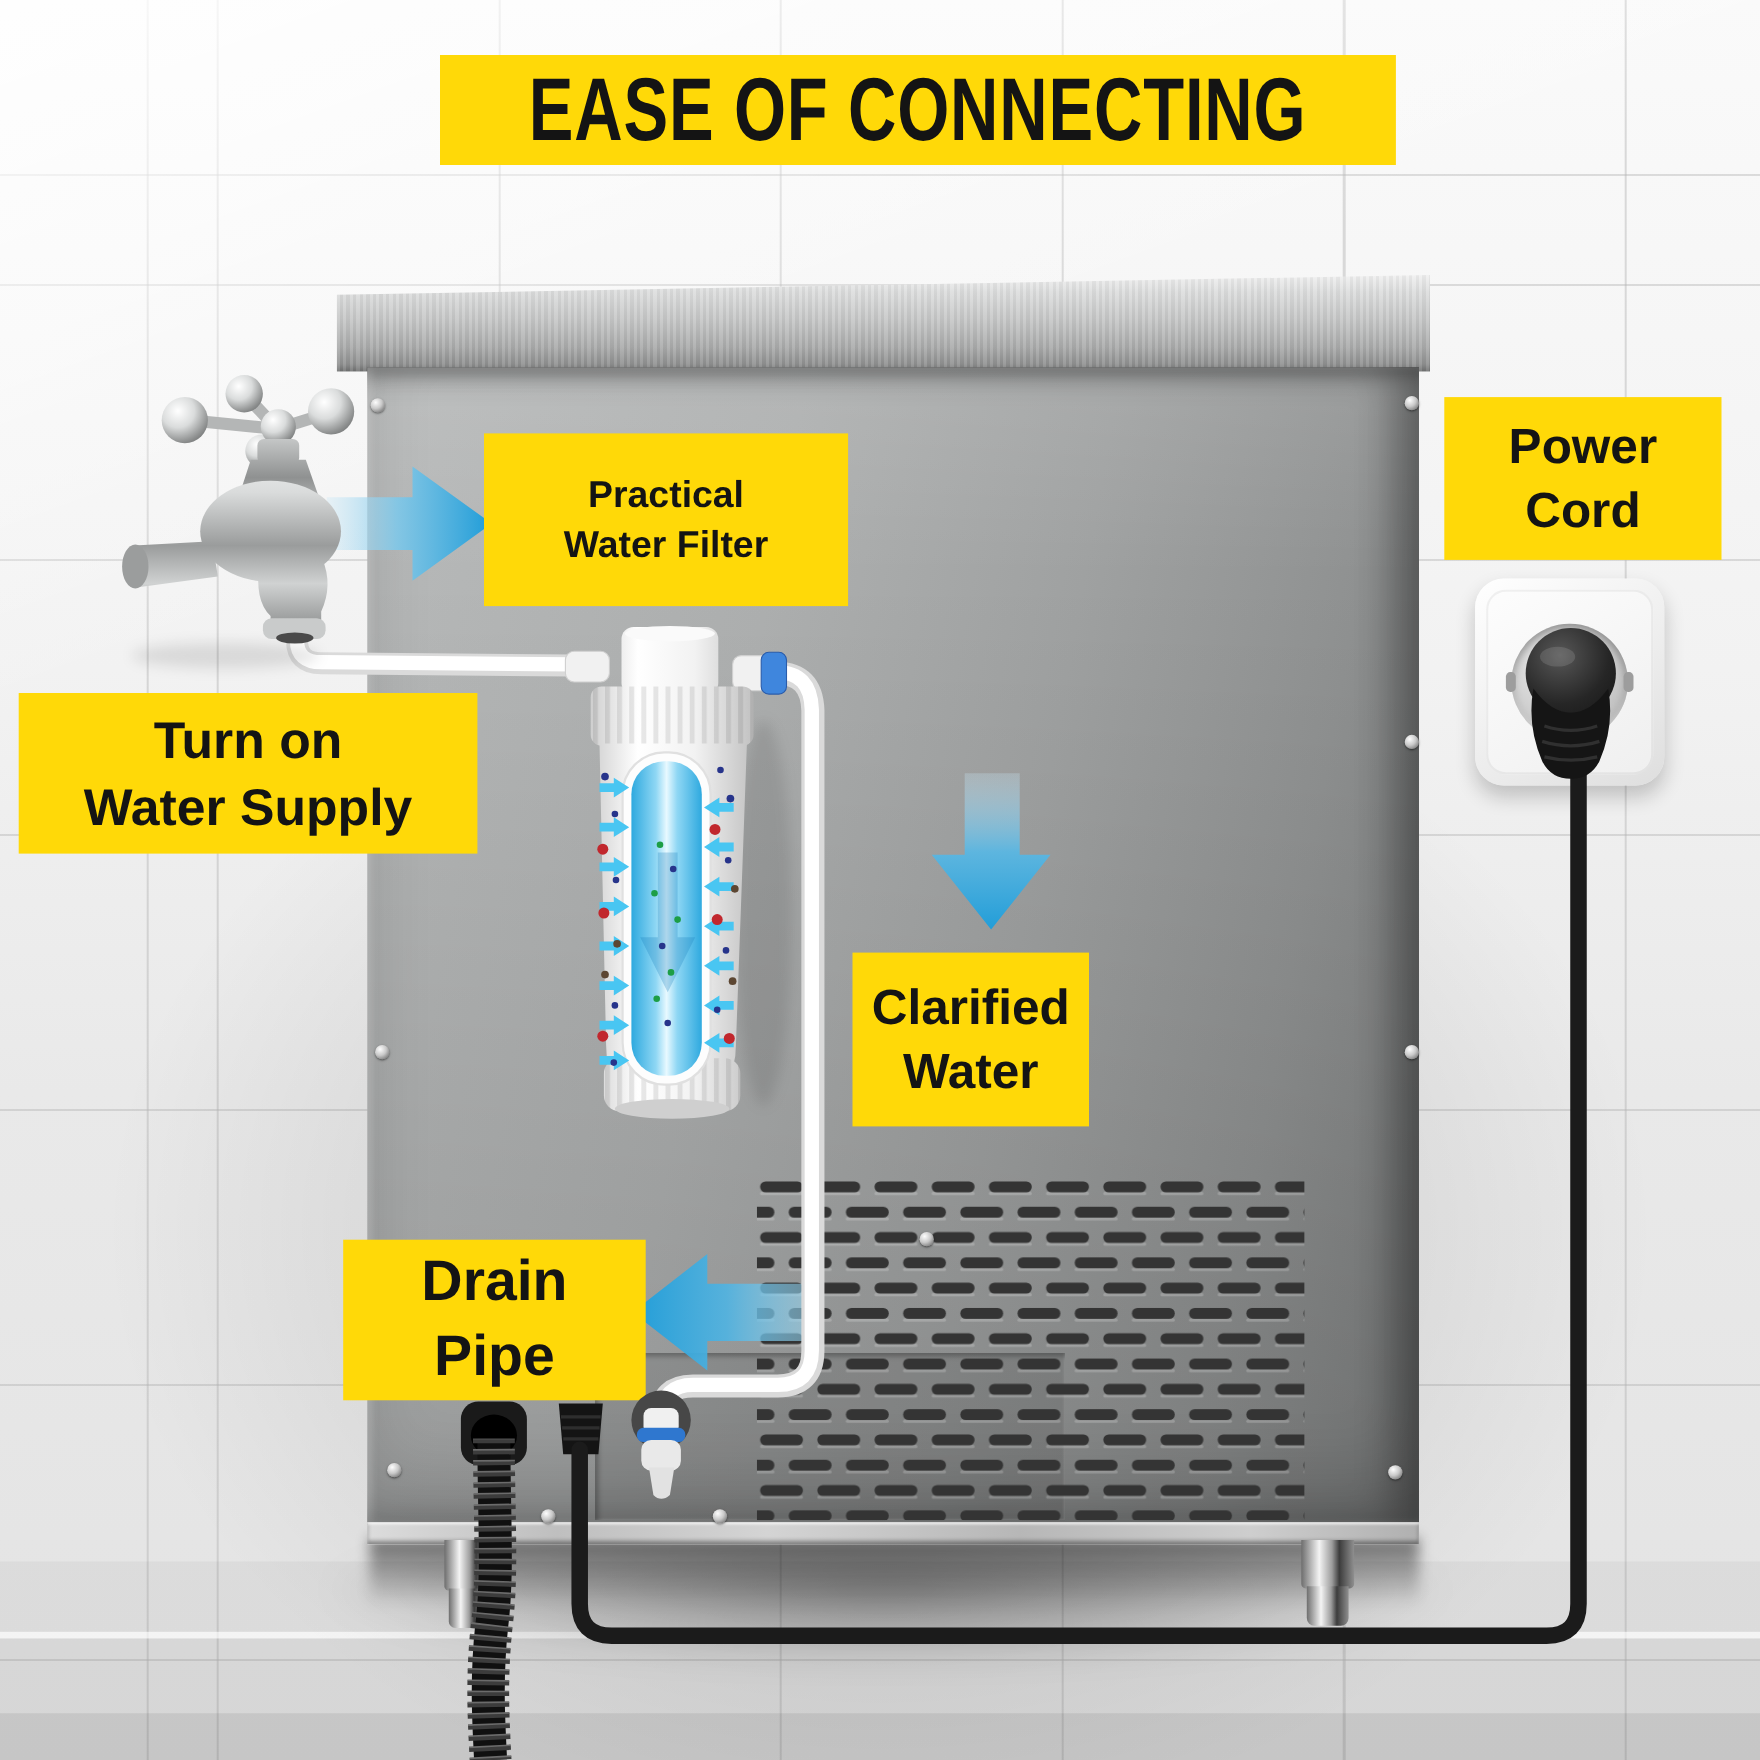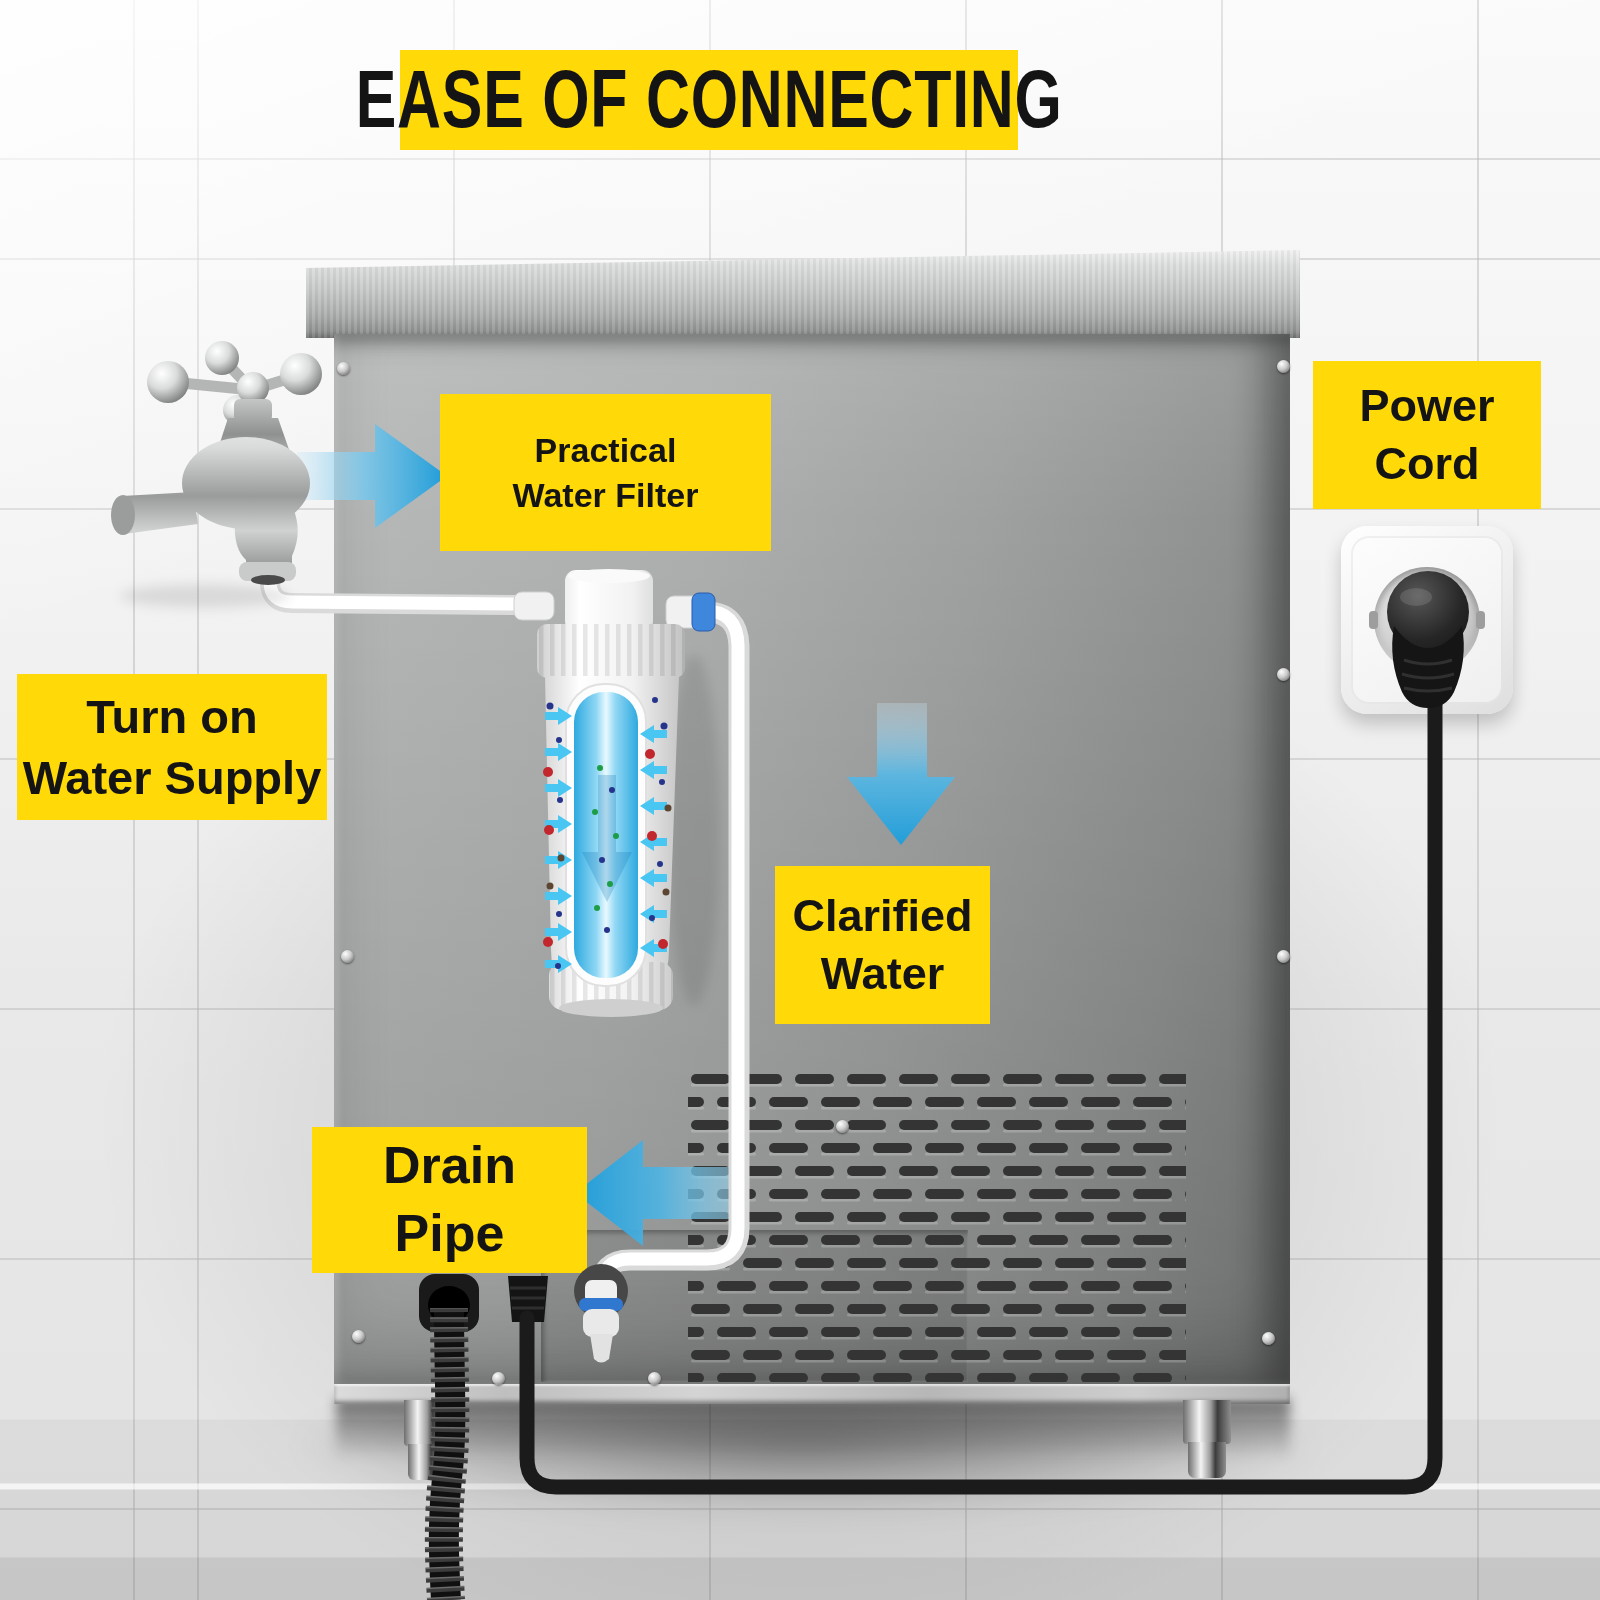--- a/index.html
+++ b/index.html
@@ -50,26 +50,26 @@
   .foot-r1{left:1183px;top:1400px;width:48px;height:44px;border-radius:0 0 4px 4px;}
   .foot-r2{left:1188px;top:1442px;width:38px;height:36px;border-radius:0 0 7px 7px;}
   .screw{position:absolute;width:13px;height:13px;border-radius:50%;
     background:radial-gradient(circle at 35% 30%,#fdfdfd,#c9c9c9 45%,#8a8a8a 75%,#5a5a5a);
     box-shadow:0 1px 2px rgba(0,0,0,.5);}
 
   
   .lab{position:absolute;display:flex;align-items:center;justify-content:center;text-align:center;
     background:var(--label-bg,#FFD908);color:var(--label-text,#141414);
     font-weight:bold;white-space:pre-line;line-height:1.3;}
-  #title{left:400px;top:50px;width:618px;height:100px;}
+  #title{left:400px;top:50px;width:869px;height:100px;}
   #title .t{display:inline-block;font-size:78px;font-weight:900;letter-spacing:1px;
     transform:scale(.78,1.04);white-space:nowrap;}
   #lab-filter{left:440px;top:394px;width:331px;height:157px;font-size:34px;}
-  #lab-supply{left:17px;top:630px;width:310px;height:146px;font-size:47px;margin-top:44px;}
-  #lab-power{left:1313px;top:361px;width:228px;height:148px;font-size:45px;}
+  #lab-supply{left:17px;top:630px;width:417px;height:146px;font-size:47px;}
+  #lab-power{left:1313px;top:361px;width:252px;height:148px;font-size:45px;}
   #lab-clarified{left:775px;top:866px;width:215px;height:158px;font-size:45px;}
   #lab-drain{left:312px;top:1127px;width:275px;height:146px;font-size:52px;}
 
   
   #outlet{position:absolute;left:1341px;top:526px;width:172px;height:188px;border-radius:26px;
     background:linear-gradient(145deg,#ffffff,#ececec 60%,#dedede);box-shadow:0 10px 18px rgba(0,0,0,.20);}
   #outlet .inner{position:absolute;inset:10px;border-radius:18px;
     background:linear-gradient(145deg,#fdfdfd,#efefef);box-shadow:inset 0 0 0 2px rgba(0,0,0,.05);}
   #outlet .well{position:absolute;left:33px;top:41px;width:106px;height:106px;border-radius:50%;
     background:radial-gradient(circle at 38% 32%,#ededed,#cdcdcd 55%,#a6a6a6);

